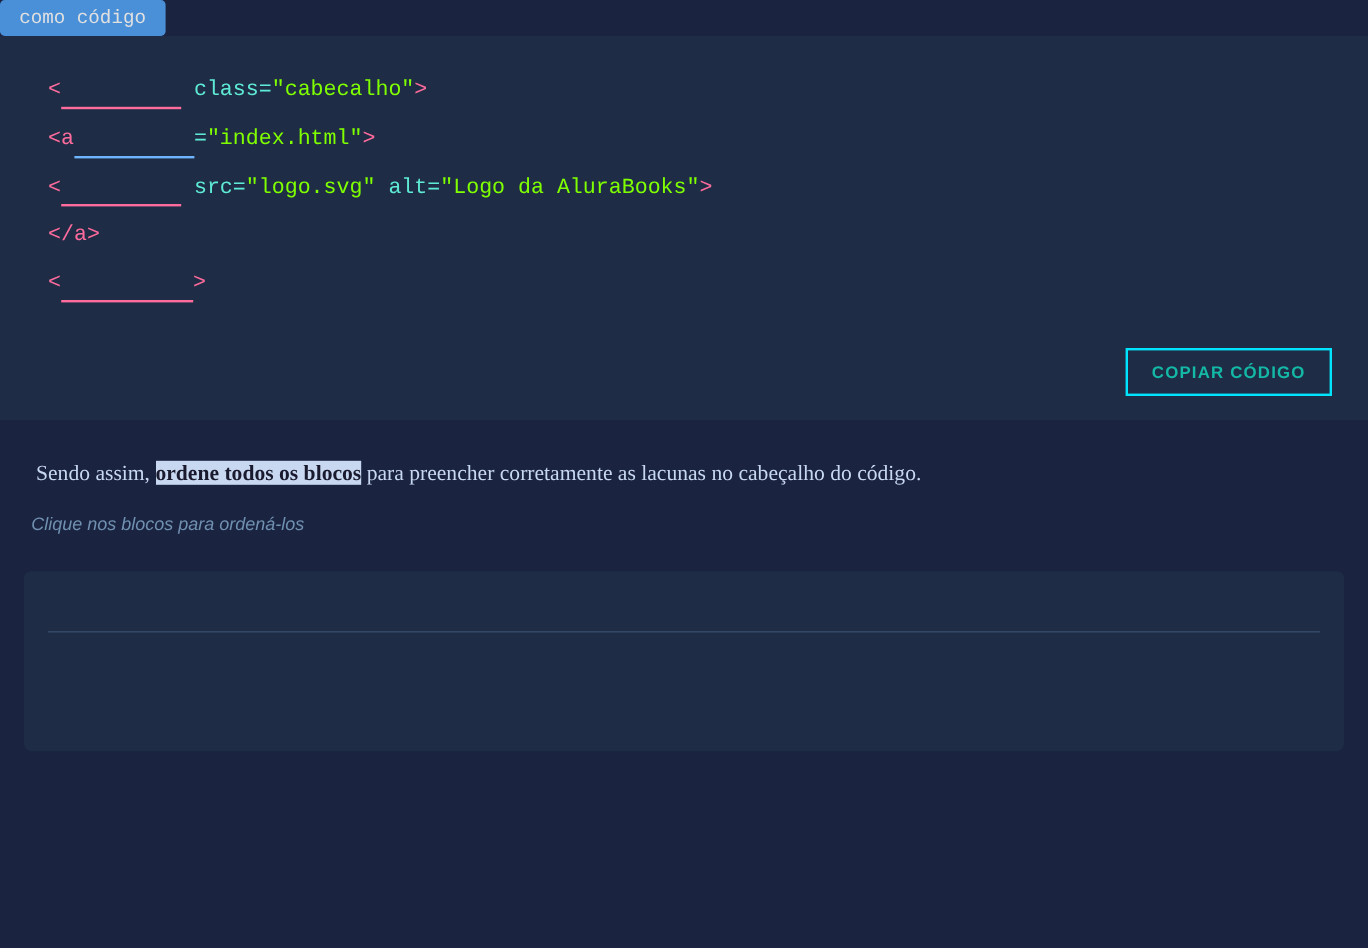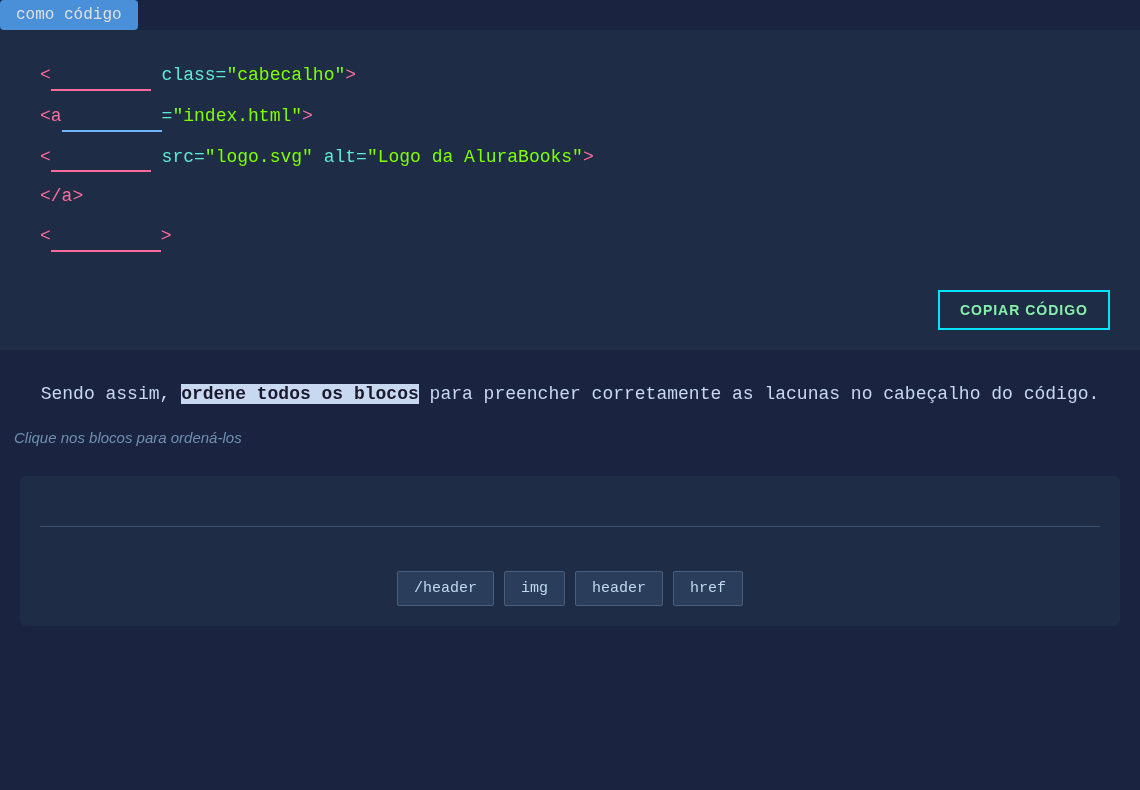--- a/index.html
+++ b/index.html
@@ -63,47 +63,46 @@
       border-color: #6eb4ff;
       min-width: 100px;
     }
 
     .copy-btn {
       position: absolute;
       right: 30px;
       bottom: 20px;
       border: 2px solid #00e5ff;
       background: transparent;
-      color: #86efac;
+      color: #14b8a6;
       padding: 10px 20px;
       font-size: 14px;
       font-weight: bold;
       letter-spacing: 1px;
       cursor: pointer;
       font-family: Arial, sans-serif;
     }
 
     
     .description {
       padding: 30px 30px 10px 30px;
-      font-family: Liberation Mono, monospace;
+      font-family: Liberation Serif, serif;
       font-size: 18px;
       color: #c8d8f0;
       line-height: 1.6;
-      text-align: center;
     }
 
     .description strong {
       color: #1a1a2e;
       background-color: #c8d8f0;
       font-weight: bold;
     }
 
     .hint {
-      padding: 10px 30px 20px 14px;
+      padding: 10px 30px 20px 26px;
       font-family: Arial, sans-serif;
       font-size: 15px;
       color: #7090b0;
       font-style: italic;
     }
 
     
     .blocks-container {
       background-color: #1e2d45;
       margin: 10px 20px;
@@ -193,19 +192,13 @@
     <span>Sendo assim, </span><strong>ordene todos os blocos</strong><span> para preencher corretamente as lacunas no cabeçalho do código.</span>
   </p>
 </div>
 
 <div class="hint">
   <span>Clique nos blocos para ordená-los</span>
 </div>
 
 <div class="blocks-container">
   <hr class="divider-line">
-  <div class="blocks-row">
-    <button class="block-btn">/header</button>
-    <button class="block-btn">img</button>
-    <button class="block-btn">header</button>
-    <button class="block-btn">href</button>
-  </div>
 </div>
 
 </body></html>

